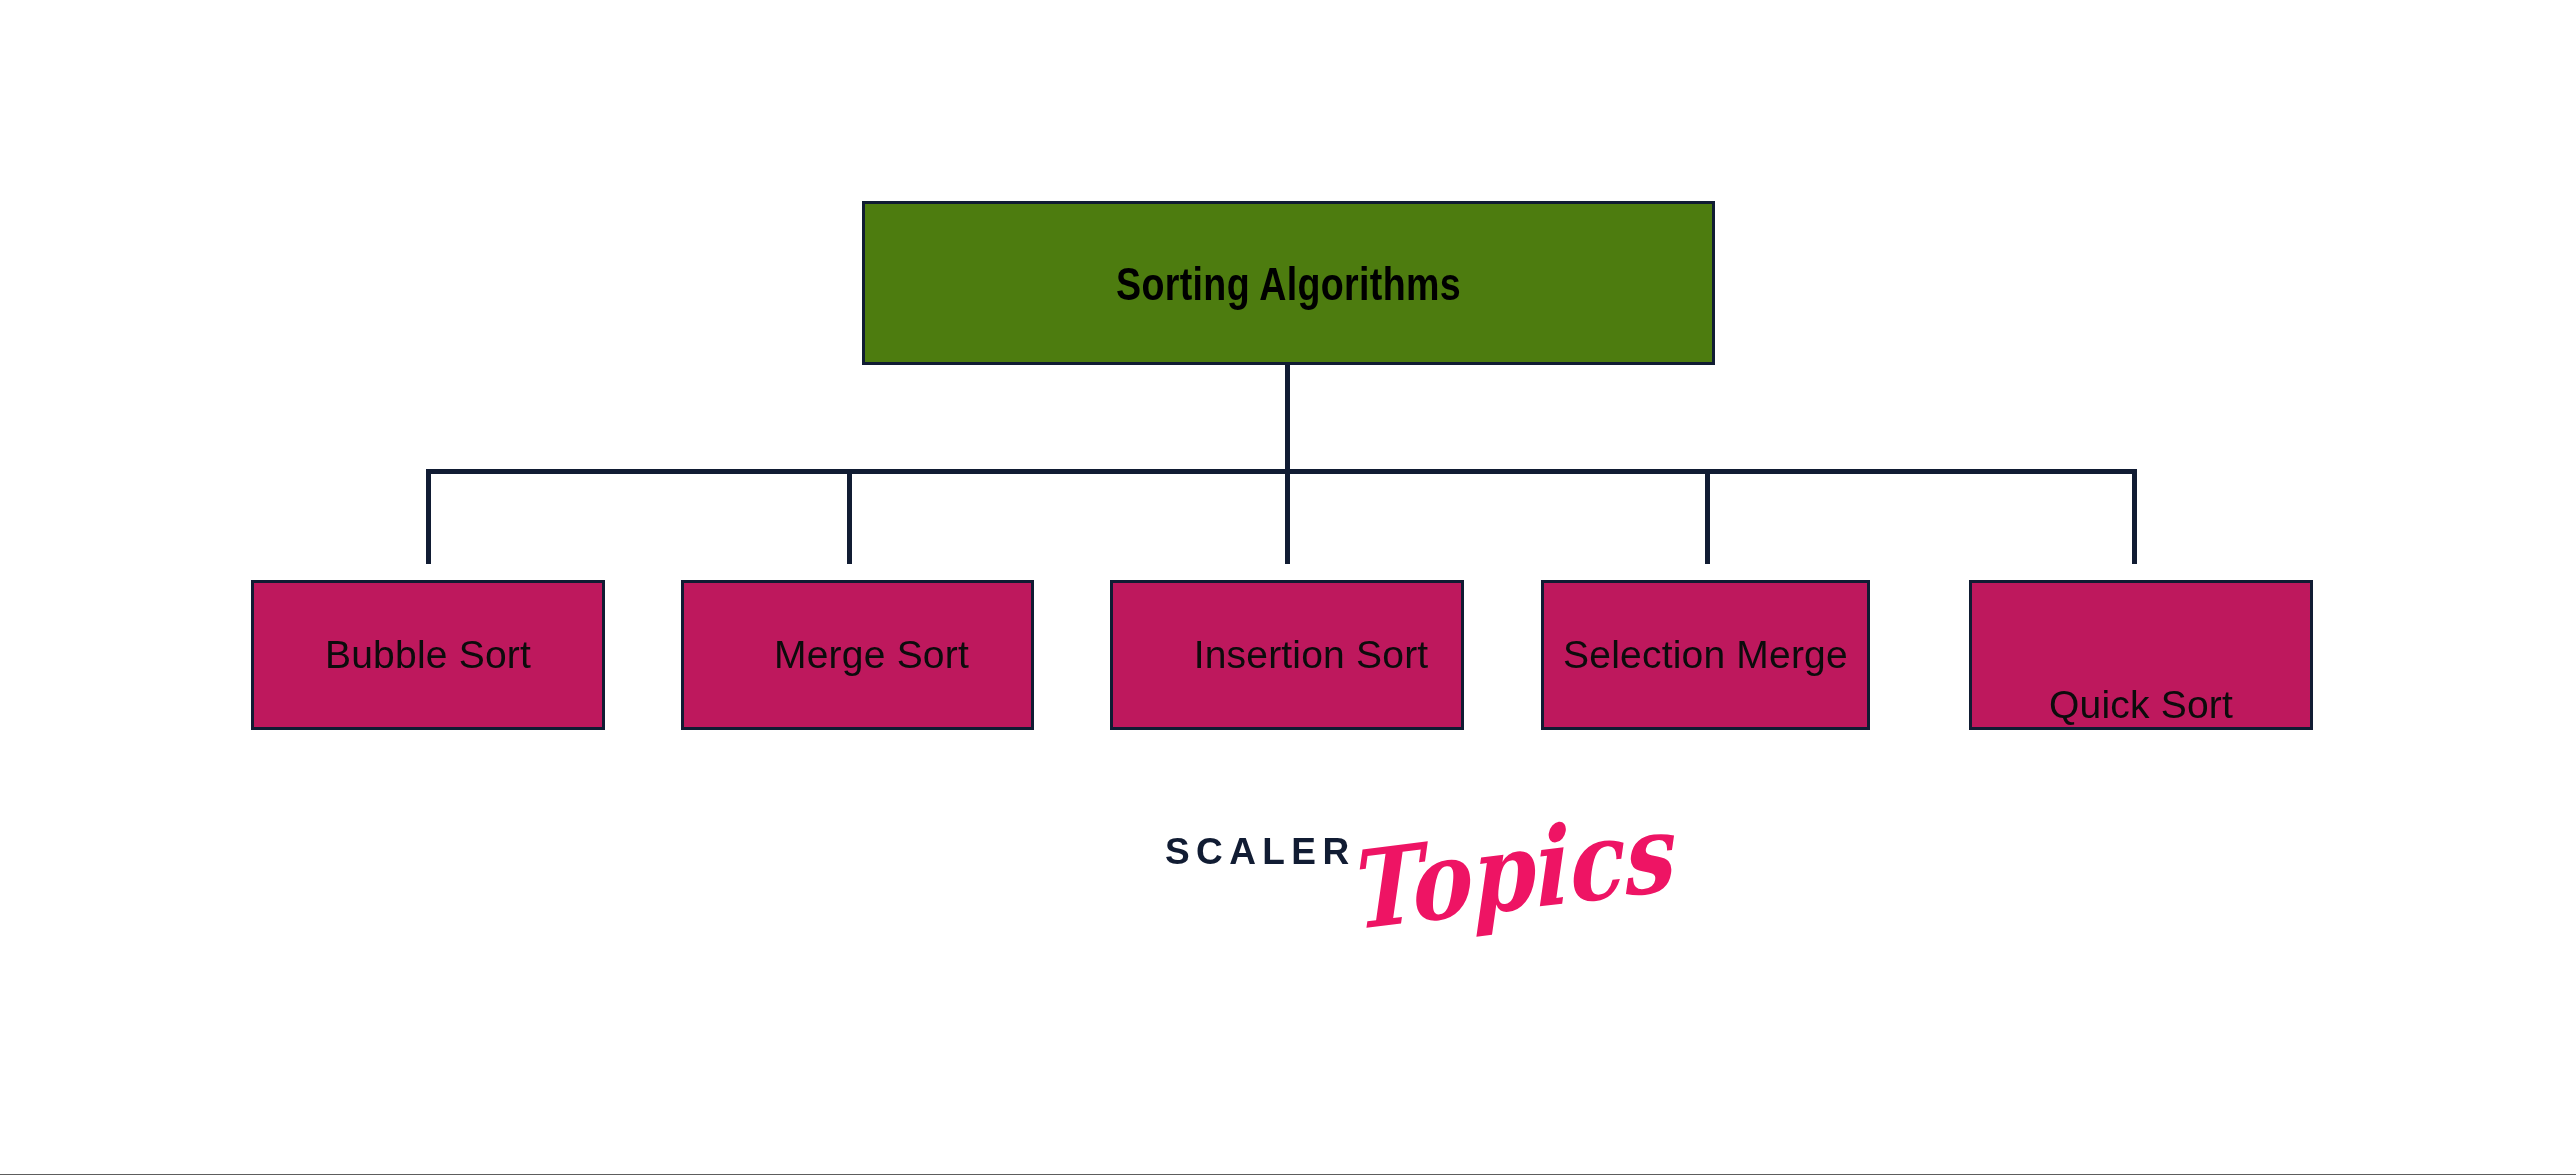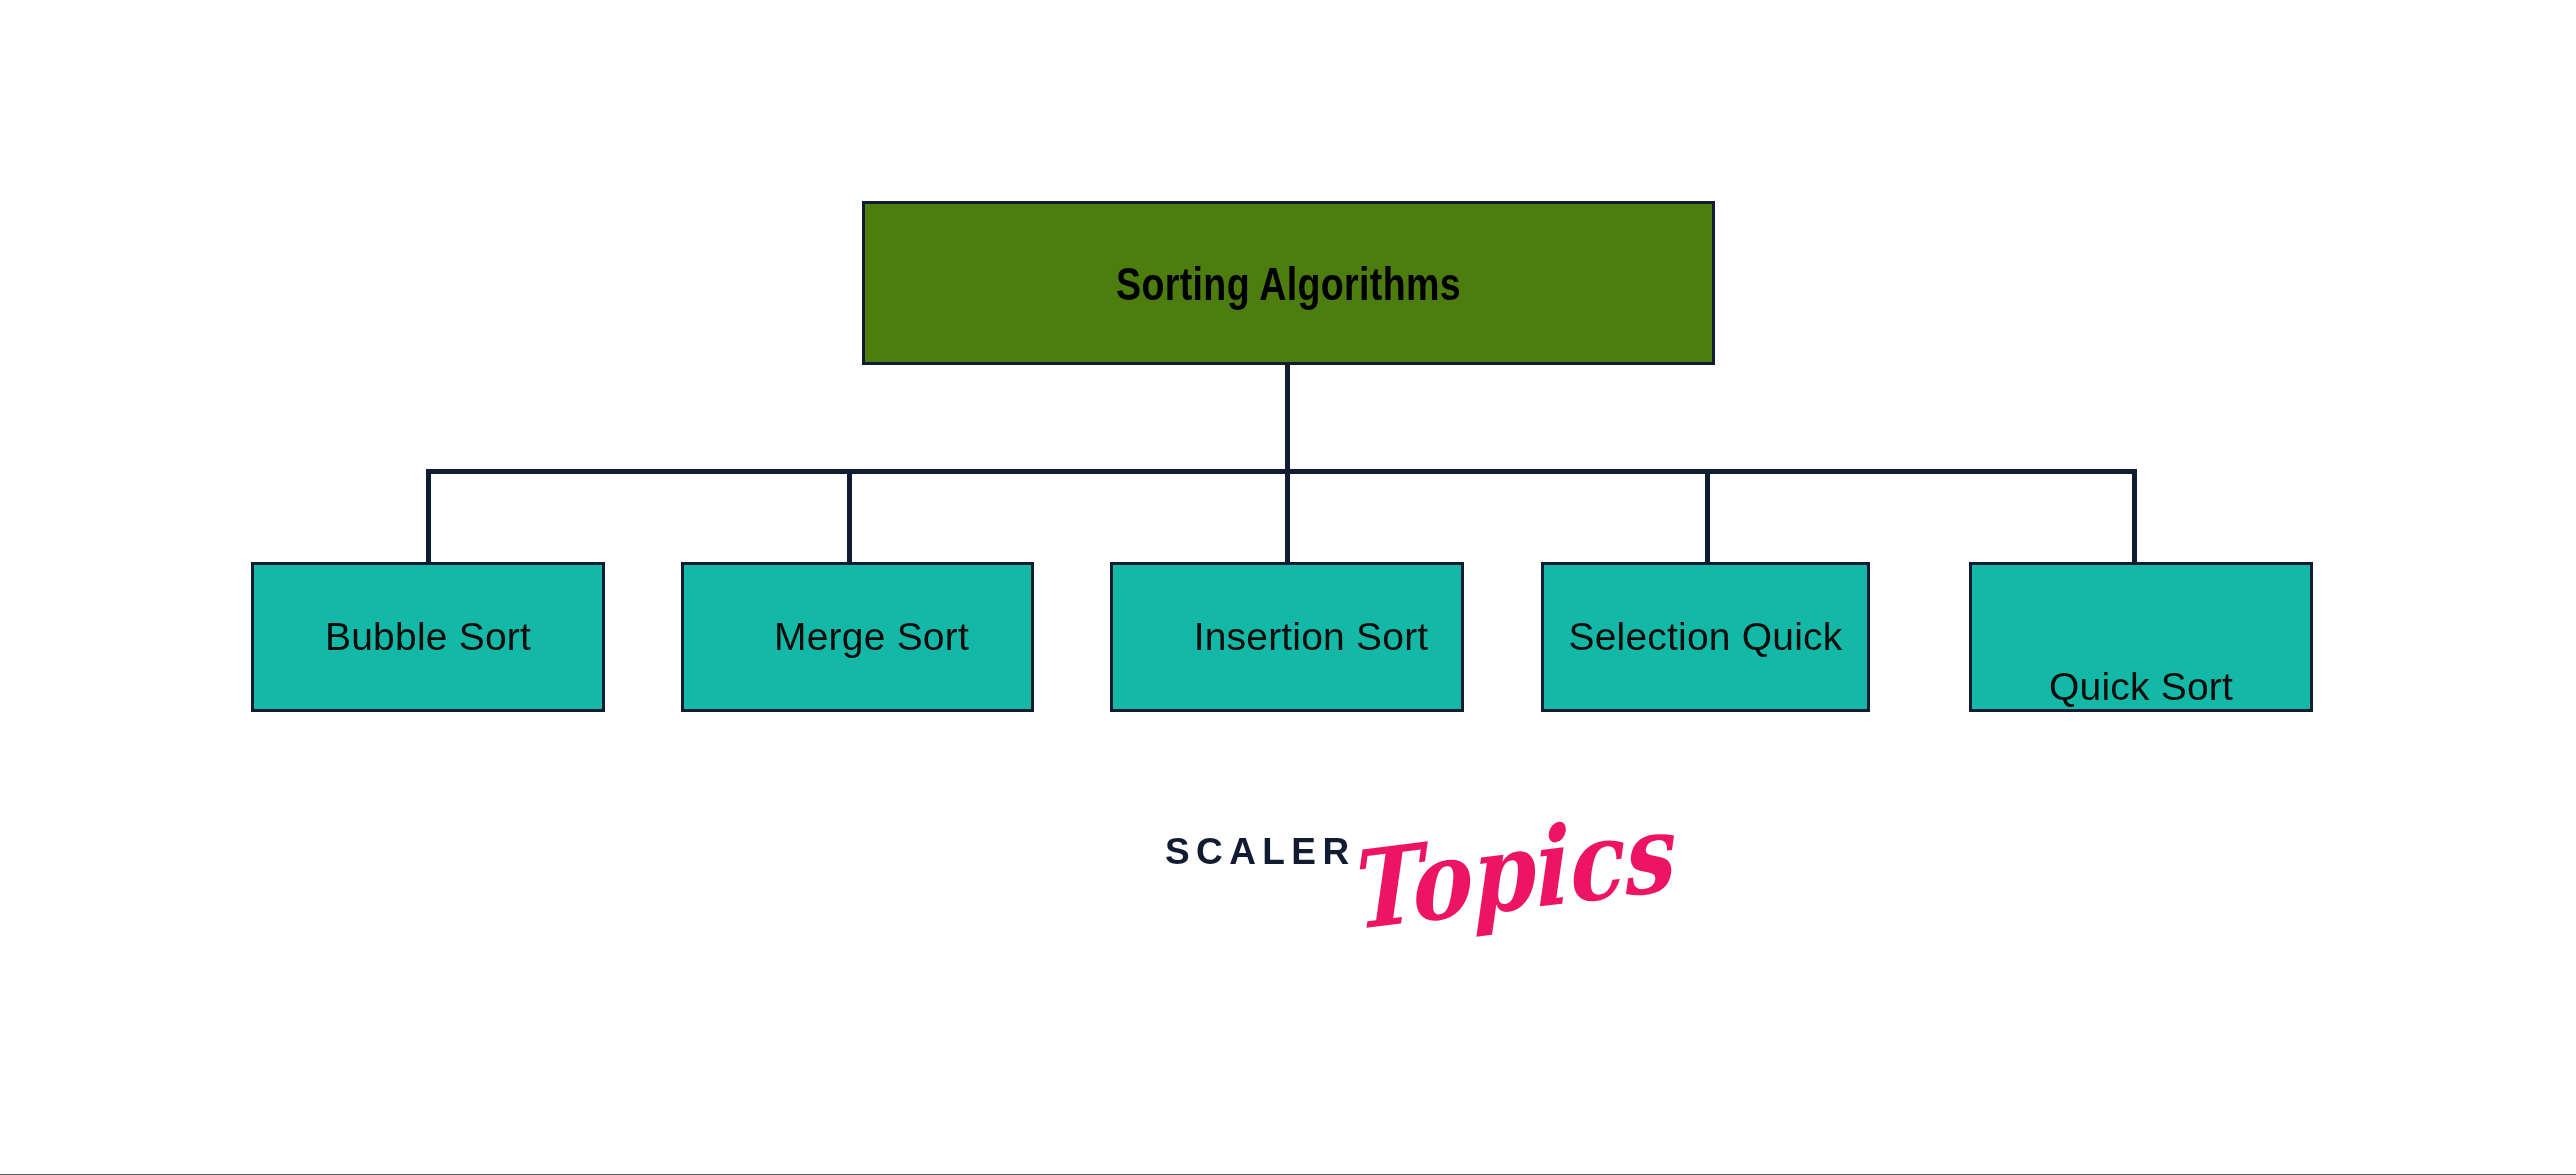--- a/index.html
+++ b/index.html
@@ -42,23 +42,23 @@
   .node-root .node-label {
     font-family: "Liberation Sans Narrow", "Liberation Sans", sans-serif;
     font-size: 47px;
     font-weight: 700;
     letter-spacing: 0.4px;
     transform: scaleX(0.80);
     color: #000000;
   }
 
   .node-leaf {
-    top: 562px;
+    top: 580px;
     height: 150px;
-    background: #14b8a6;
+    background: #be185d;
     border: 3.8px solid #111c33;
   }
   .node-leaf .node-label {
     font-size: 39px;
     font-weight: 400;
     color: #0c0c0c;
     letter-spacing: 0.2px;
   }
 
   .leaf-0 { left: 251px;  width: 354px; }
@@ -146,21 +146,21 @@
   <div class="node node-leaf leaf-0">
     <span class="node-label">Bubble Sort</span>
   </div>
   <div class="node node-leaf leaf-1">
     <span class="node-label">Merge Sort</span>
   </div>
   <div class="node node-leaf leaf-2">
     <span class="node-label">Insertion Sort</span>
   </div>
   <div class="node node-leaf leaf-3">
-    <span class="node-label">Selection Quick</span>
+    <span class="node-label">Selection Merge</span>
   </div>
   <div class="node node-leaf leaf-4">
     <span class="node-label">Quick Sort</span>
   </div>
 
   <div class="logo">
     <span class="logo-wordmark">SCALER</span>
     <span class="logo-script">Topics</span>
   </div>
 

